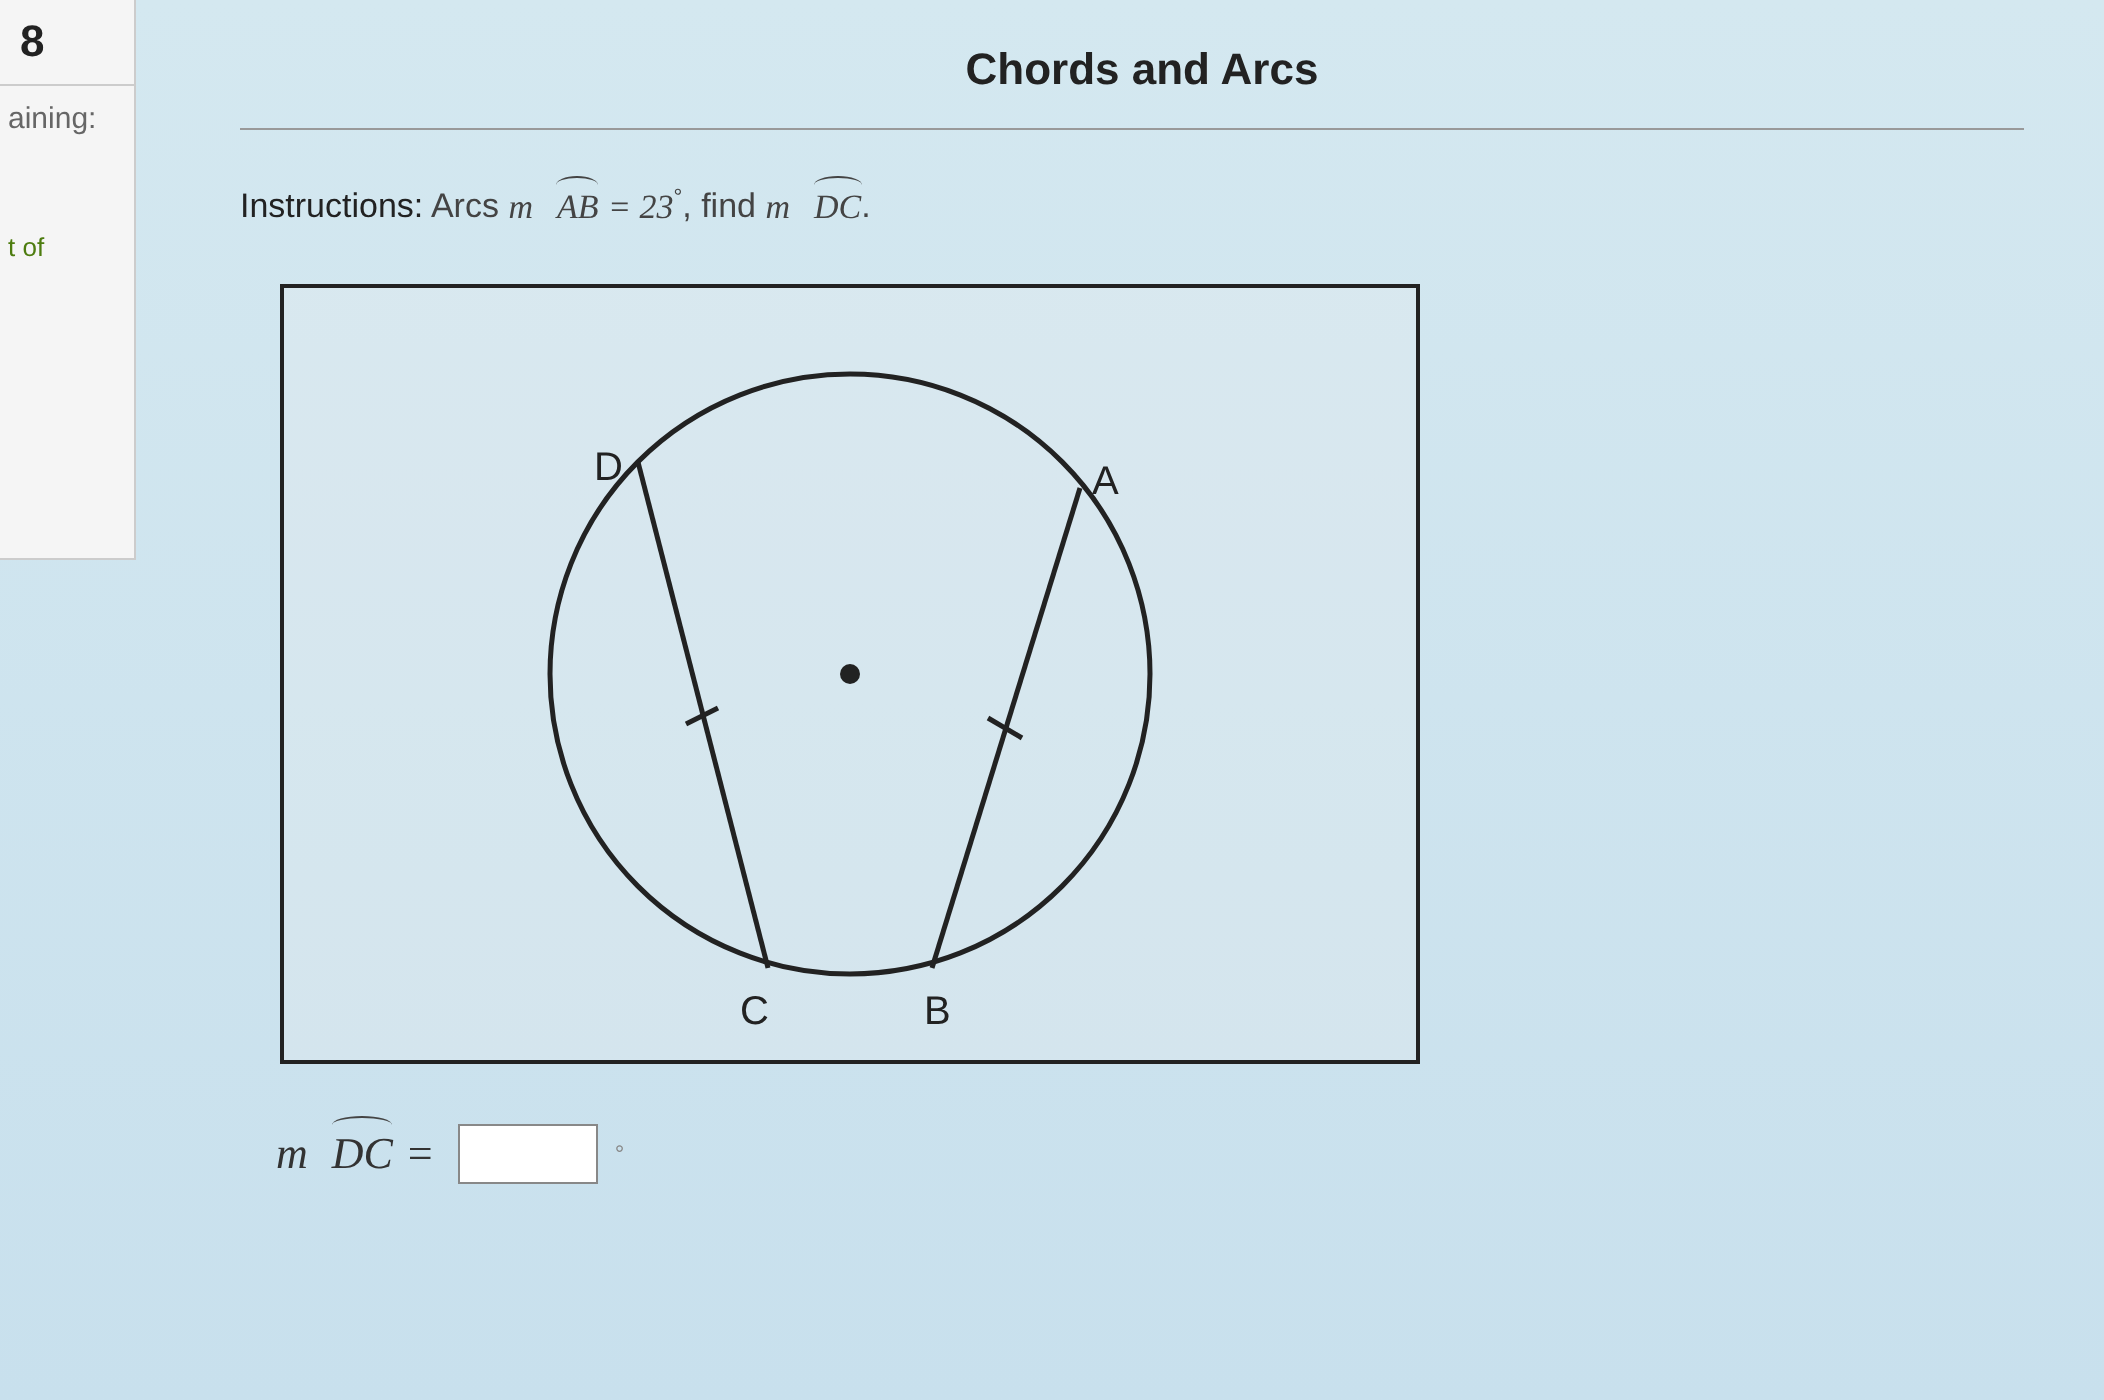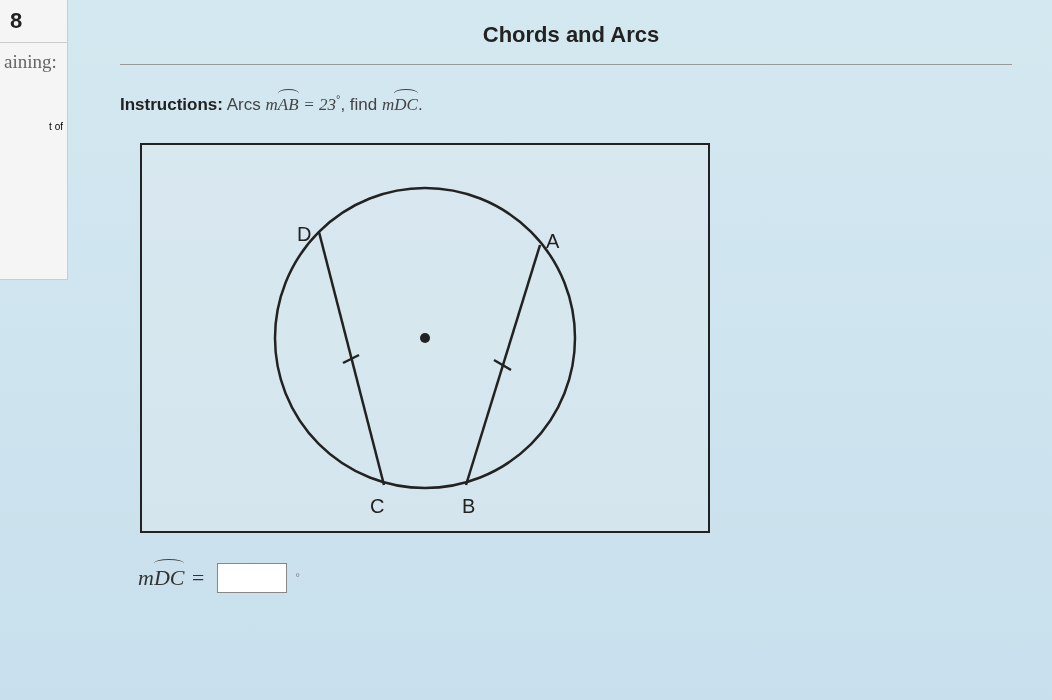--- a/index.html
+++ b/index.html
@@ -26,31 +26,30 @@
       border-bottom: 1px solid #ccc;
     }
     .sidebar-num {
       font-size: 22px;
       font-weight: bold;
       color: #222;
       padding: 8px 10px;
       border-bottom: 1px solid #ccc;
     }
     .sidebar-label {
-      font-size: 19px;
+      font-size: 15px;
       color: #666;
       padding: 8px 4px;
       text-align: left;
-      font-family: Liberation Serif, serif;
     }
     .sidebar-label2 {
-      font-size: 10px;
-      color: #000000;
+      font-size: 13px;
+      color: #4d7c0f;
       padding: 40px 4px 8px 4px;
-      text-align: right;
+      text-align: left;
     }
     .main {
       position: absolute;
       left: 90px;
       top: 0;
       right: 0;
       height: 516px;
     }
     .title {
       font-size: 22px;
@@ -64,31 +63,32 @@
       border-top: 1px solid #999;
       margin: 0 40px 0 30px;
     }
     .instructions {
       font-size: 17px;
       color: #444;
       padding: 28px 0 10px 30px;
     }
     .instructions b {
       color: #222;
-      font-weight: bold;
+      font-weight: normal;
     }
     .math {
       font-family: 'Times New Roman', Times, serif;
       font-style: italic;
       position: relative;
       display: inline-block;
     }
     .arc {
       position: relative;
       display: inline-block;
+      margin-left: 12px;
     }
     .arc::before {
       content: "";
       position: absolute;
       top: -6px;
       left: 0;
       right: 0;
       height: 8px;
       border-top: 1.5px solid #444;
       border-radius: 50% 50% 0 0;

